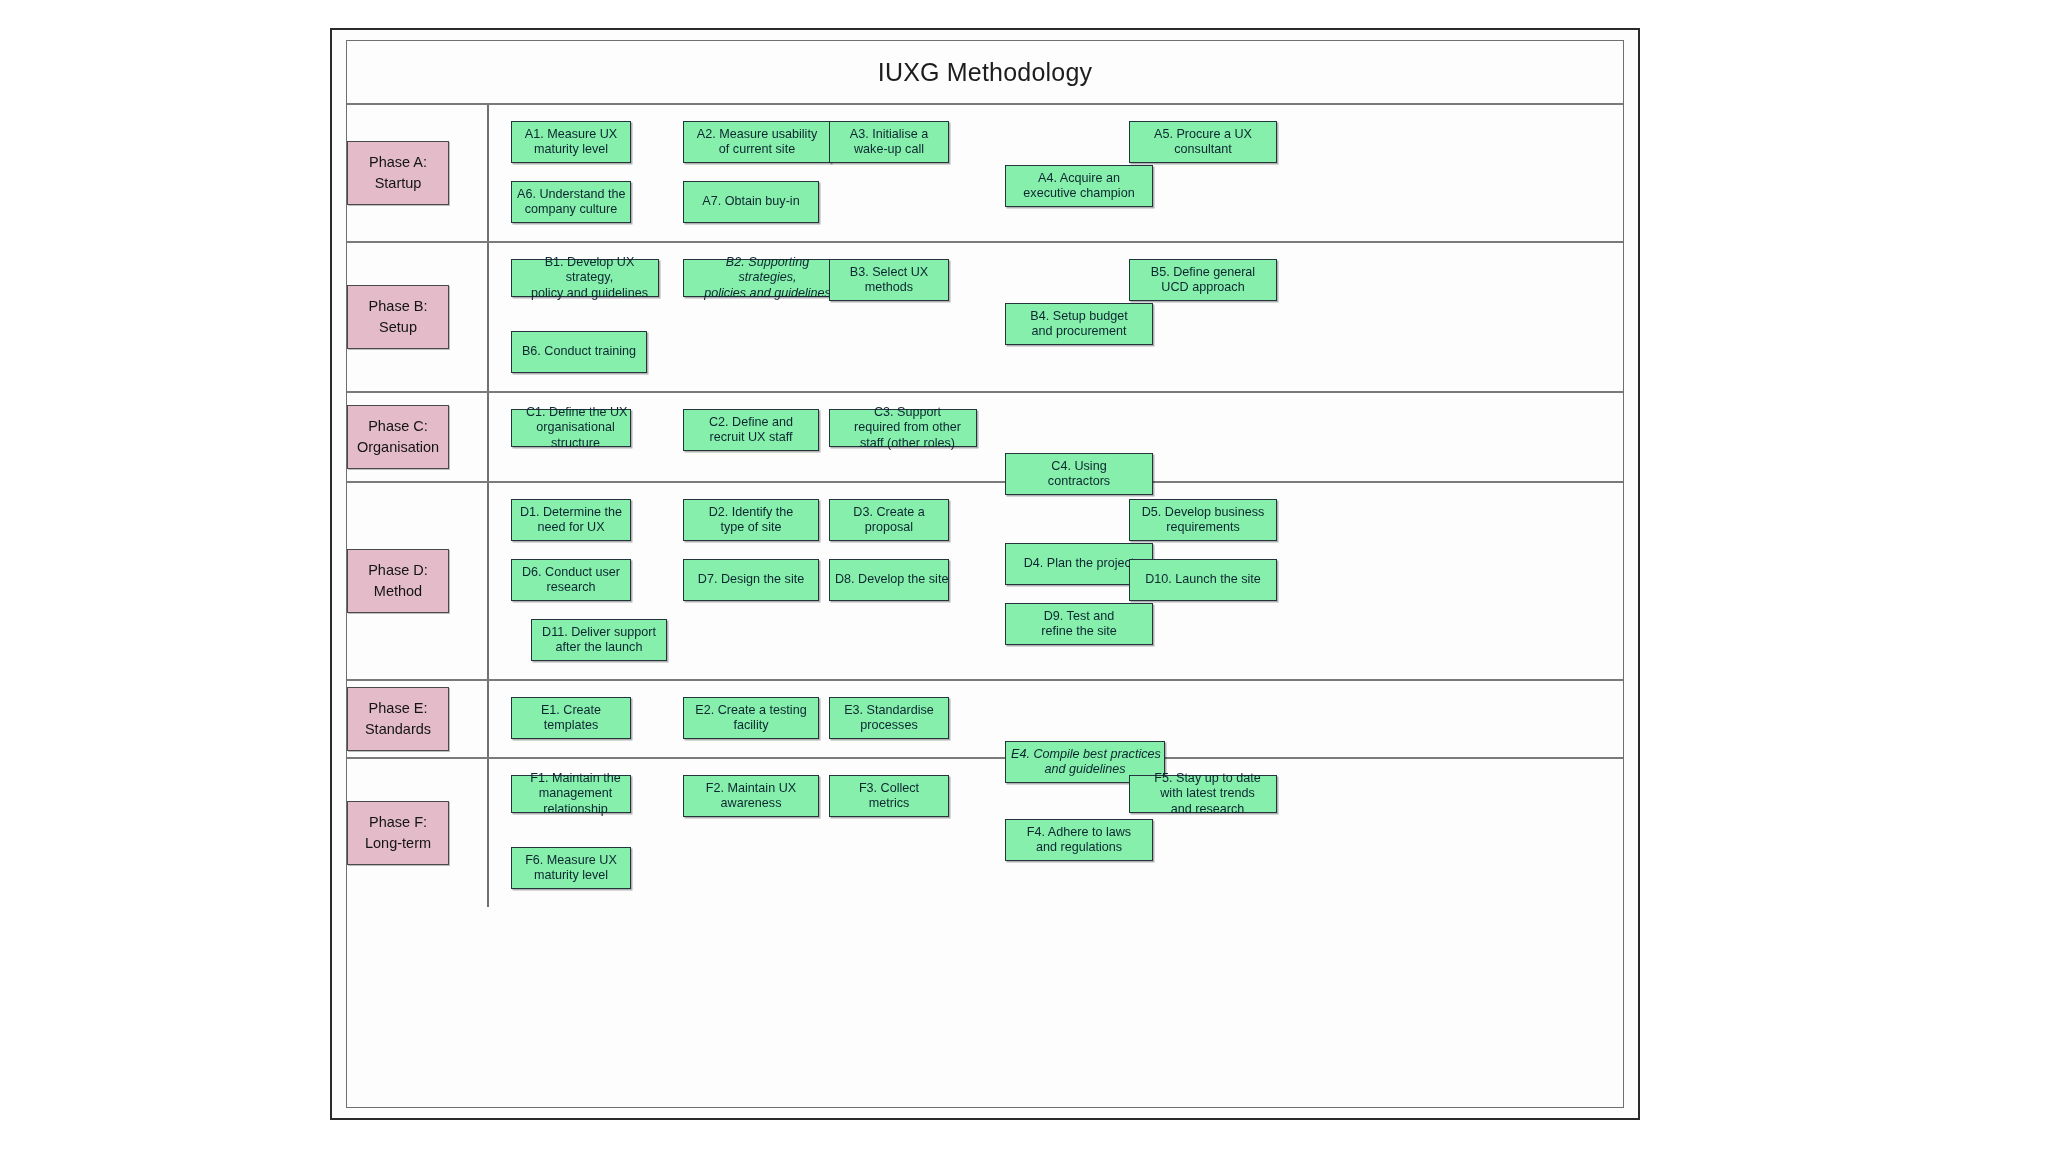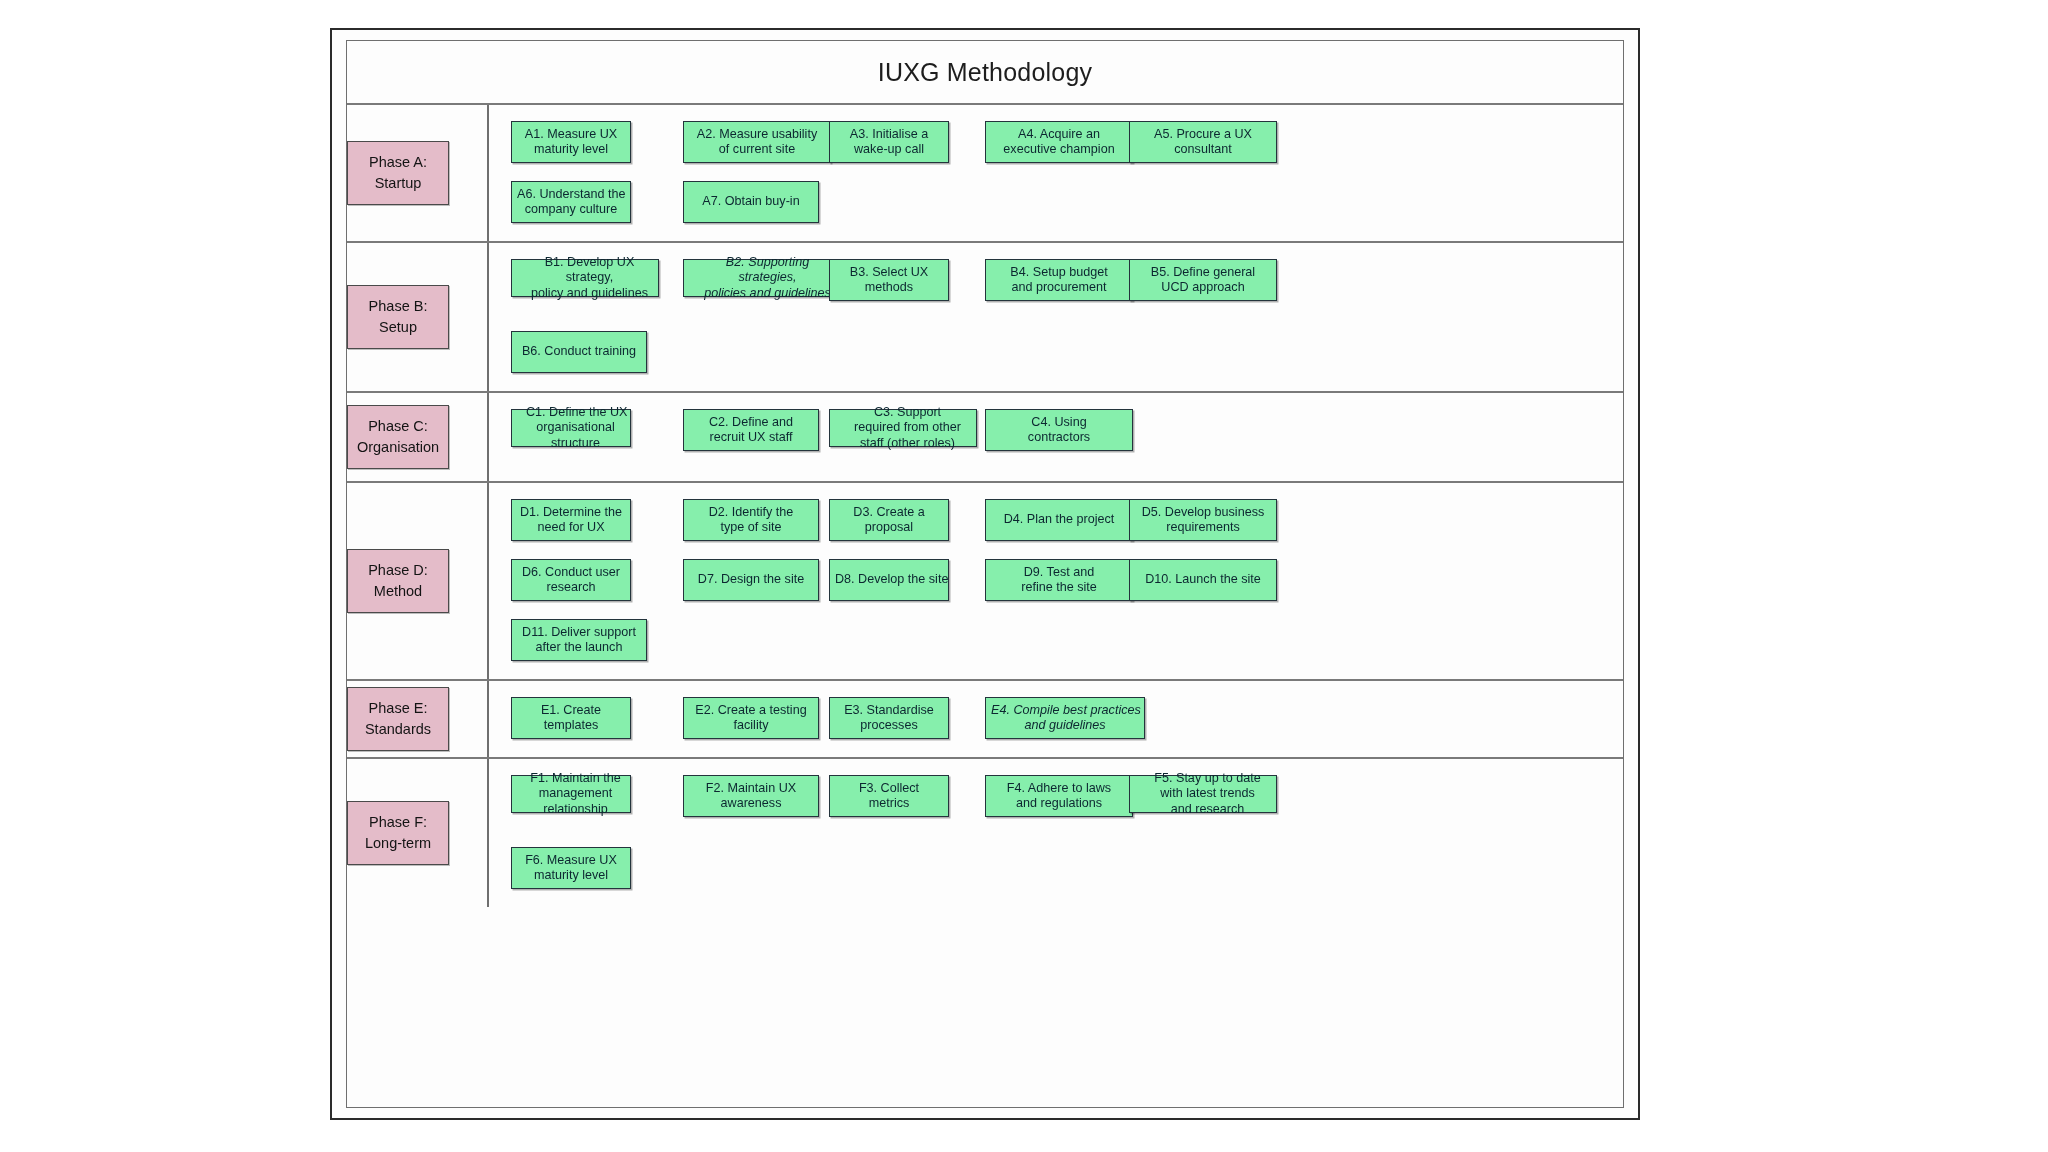--- a/index.html
+++ b/index.html
@@ -122,21 +122,21 @@
   }
   .task-box .tb-inner { display: block; width: 100%; }
   .task-box .tb-line { display: block; white-space: nowrap; }
 
   .task-line { position: relative; width: 100%; }
 
   
   .col-1 { left: 0px; }
   .col-2 { left: 172px; }
   .col-3 { left: 318px; }
-  .col-4 { left: 474px; }
+  .col-4 { left: 494px; margin-top: 44px; }
   .col-5 { left: 618px; }
 
   .w-narrow { width: 120px; }
   .w-med    { width: 136px; }
   .w-wide   { width: 148px; }
   .w-xwide  { width: 160px; font-style: italic; }
 
   .h-2 { height: 42px; }
   .h-3 { height: 38px; padding-left: 14px; }
 </style>
@@ -356,21 +356,21 @@
                   <span class="tb-line">D9. Test and</span>
                   <span class="tb-line">refine the site</span>
                 </span>
               </div>
               <div class="task-box col-5 w-wide h-2">
                 <span class="tb-inner">
                   <span class="tb-line">D10. Launch the site</span>
                 </span>
               </div>
             </div>
-            <div class="task-line" style="height: 46px;">
+            <div class="task-line" style="height: 46px; margin-left: 20px;">
               <div class="task-box col-1 w-med h-2">
                 <span class="tb-inner">
                   <span class="tb-line">D11. Deliver support</span>
                   <span class="tb-line">after the launch</span>
                 </span>
               </div>
             </div>
           </div>
         </div>
         <div class="phase-row">

